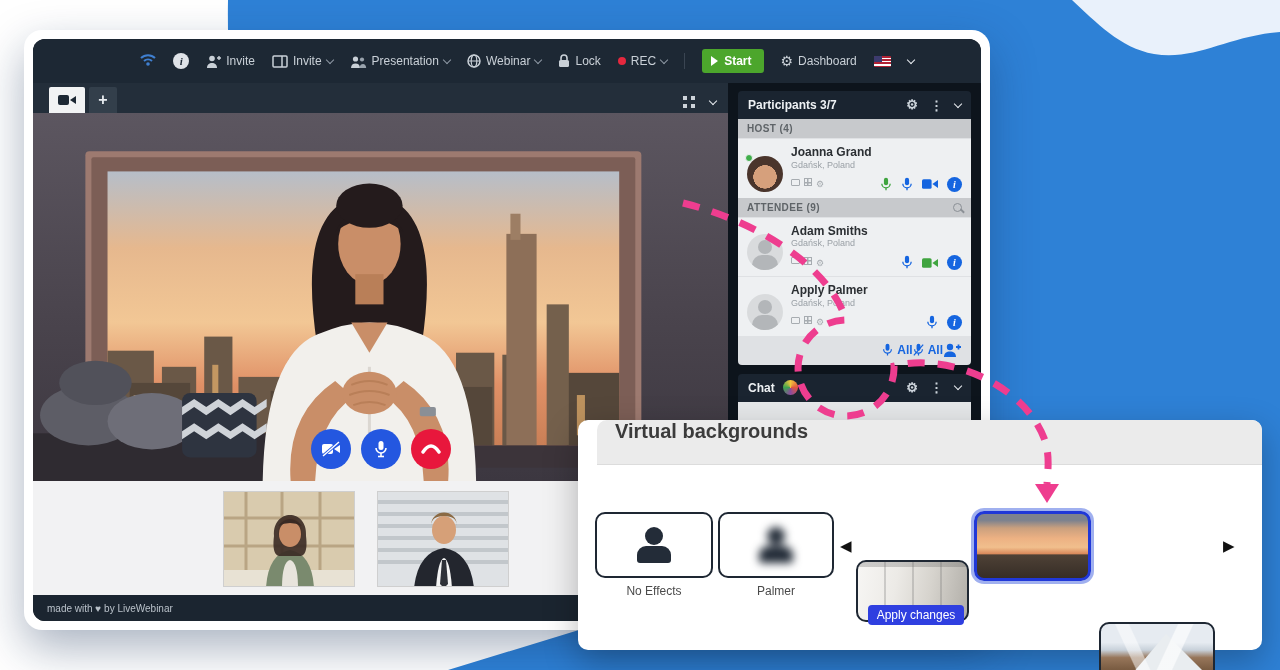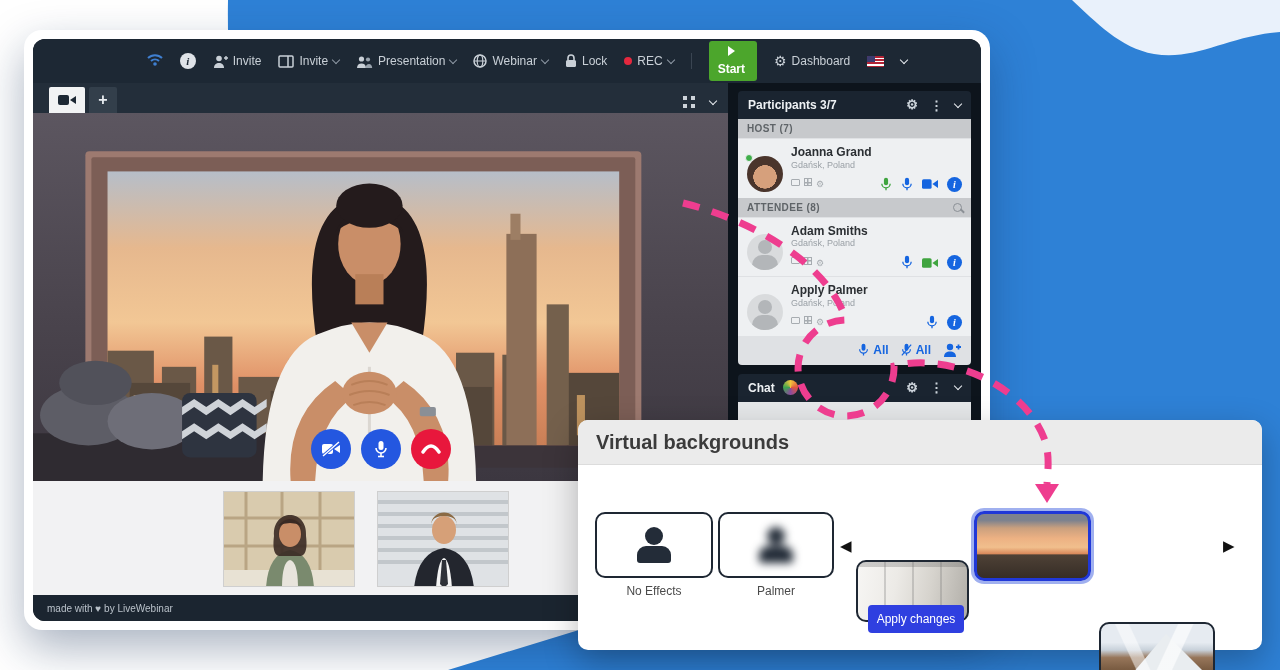--- a/index.html
+++ b/index.html
@@ -25,21 +25,21 @@
   .tb-item svg { display:block; }
   .chev { width:6px; height:6px; border-right:1.6px solid #8e99a4; border-bottom:1.6px solid #8e99a4;
     transform:rotate(45deg); margin-top:-3px; display:inline-block; }
   .chev.lt { border-color:#e8ecf0; }
   .info-badge { width:16px; height:16px; border-radius:50%; background:#dfe3e8; color:#1d2834;
     font:700 italic 11px "Liberation Serif",serif; display:flex; align-items:center; justify-content:center; }
   .info-badge::after { content:"i"; }
   .rec-dot { width:8px; height:8px; border-radius:50%; background:#e5283e; display:inline-block; }
   .tb-sep { width:1px; height:16px; background:#3a4552; }
   .btn-start { background:#4ca62c; color:#fff; border:none; border-radius:3px;
-    padding:5px 12px 5px 9px; font-size:12px; font-weight:700; display:flex; gap:6px; align-items:center; cursor:pointer;flex-direction:column; }
+    padding:5px 12px 5px 9px; font-size:12px; font-weight:700; display:flex; gap:6px; align-items:center; cursor:pointer; }
   .play-tri { width:0; height:0; border-left:7px solid #fff; border-top:5px solid transparent; border-bottom:5px solid transparent; }
   .gear::before { content:"⚙"; font-size:14px; line-height:1; }
   .flag { width:17px; height:11px; position:relative; border-radius:1px; overflow:hidden;
     background:repeating-linear-gradient(180deg,#b22234 0 1.6px,#fff 1.6px 3.2px); }
   .flag::before { content:""; position:absolute; left:0; top:0; width:8px; height:6px; background:#3c3b6e; }
 
   
   .mid { flex:1; display:flex; min-height:0; }
   .stage { width:695px; display:flex; flex-direction:column; flex:none; }
 
@@ -96,47 +96,47 @@
   .dev-box { width:9px; height:7px; border:1px solid #a7acb1; border-radius:1px; }
   .dev-grid { width:8px; height:8px; background:
       linear-gradient(#a7acb1,#a7acb1) 50% 0/1.5px 100% no-repeat,
       linear-gradient(#a7acb1,#a7acb1) 0 50%/100% 1.5px no-repeat,
       linear-gradient(#eef0f2,#eef0f2); border:1px solid #a7acb1; }
   .dev-gear::before { content:"⚙"; font-size:9px; line-height:1; }
   .m-icons { margin-left:auto; display:flex; align-items:center; gap:9px; padding-top:8px; }
   .ico-info { width:15px; height:15px; border-radius:50%; background:#1565e0; color:#fff;
     font:700 italic 10px "Liberation Serif",serif; display:flex; align-items:center; justify-content:center; }
   .ico-info::after { content:"i"; }
-  .p-controls { display:flex; justify-content:flex-end; align-items:center; gap:12px; padding:7px 10px 6px;margin-left:28px; }
+  .p-controls { display:flex; justify-content:flex-end; align-items:center; padding:7px 10px 6px;margin-left:28px; }
   .allgrp { display:flex; align-items:center; gap:4px; color:#1565e0; font-size:12px; font-weight:700; cursor:pointer; }
 
   .chat-card { display:flex; flex-direction:column; flex:1; }
   .chat-emoji { width:15px; height:15px; border-radius:50%;
     background:conic-gradient(#f2c43c,#e2563e,#8a4a9e,#3fa44f,#f2c43c); }
   .chat-body { flex:1; background:#e6e8ea; border-radius:0 0 4px 4px; }
 
   
   .vb { position:absolute; left:578px; top:420px; width:684px; height:230px; background:#fff;
     border-radius:10px; box-shadow:0 12px 34px rgba(0,0,0,.28); z-index:20; }
   .vb-head { height:45px; background:#ebebeb; border-bottom:1px solid #dcdcdc; border-radius:10px 10px 0 0;
-    display:flex; align-items:center; padding:0 18px; }
+    display:flex; align-items:flex-start; padding:0 18px;margin-left:19px; }
   .vb-title { font-size:20px; font-weight:700; color:#3b3b3b; }
   .vb-thumb { position:absolute; border-radius:10px; cursor:pointer; }
   .vb-plain { border:2px solid #1e2733; background:#fff; display:flex; align-items:center; justify-content:center; }
   .person-ico { position:relative; width:42px; height:36px; }
   .person-ico::before { content:""; position:absolute; left:12px; top:0; width:18px; height:18px; border-radius:50%; background:#232c38; }
   .person-ico::after { content:""; position:absolute; left:4px; top:19px; width:34px; height:17px; border-radius:9px 9px 3px 3px; background:#232c38; }
   .blurred .person-ico { filter:blur(4px); }
   .vb-img { border:2px solid #1e2733; overflow:hidden; }
   .vb-img.selected { border:3px solid #2038d8; box-shadow:0 0 0 3px rgba(45,80,220,.45); }
   .vb-label { position:absolute; font-size:12px; color:#4a4a4a; text-align:center; width:120px; }
   .vb-arrow { position:absolute; font-size:15px; color:#111; cursor:pointer; line-height:1; }
   .vb-arrow.l::before { content:"◀"; }
   .vb-arrow.r::before { content:"▶"; }
-  .vb-apply { position:absolute; left:290px; top:185px; width:96px; height:28px; background:#2f3fe0; color:#fff;
+  .vb-apply { position:absolute; left:290px; top:185px; width:96px; height:20px; background:#2f3fe0; color:#fff;
     border:none; border-radius:4px; font-size:12px; cursor:pointer; }
 
   .office-bg { background:linear-gradient(100deg,#f7f6f4 0%,#eceae6 35%,#d6d3cd 65%,#b1aea8 100%);
     position:relative; }
   .office-bg::after { content:""; position:absolute; inset:0;
     background:repeating-linear-gradient(90deg,transparent 0 26px,rgba(110,110,110,.28) 26px 28px),
                linear-gradient(180deg,rgba(80,80,80,.25) 0 8%,transparent 8%); }
   .city-bg { background:linear-gradient(180deg,#7d828e 0 10%,#caa07e 22%,#edb183 38%,#f1bf8d 52%,#d98a5c 62%,#4e4136 64%,#362d26 100%);
     box-shadow:inset 0 0 0 7px #5e4438, inset 0 0 0 9px #7a5a48; }
   .mtn-bg { position:relative; background:linear-gradient(180deg,#e6ebf1 0 32%,#c8d1da 45%,#97765a 58%,#7a5c42 78%,#8a6a4e 100%); }
@@ -396,21 +396,21 @@
             <div class="panel-head">
               <span>Participants 3/7</span>
               <span class="ph-icons">
                 <span class="gear"></span>
                 <span class="kebab"></span>
                 <span class="chev lt"></span>
               </span>
             </div>
             <div class="p-body">
               <div class="sect">
-                <span>HOST (7)</span>
+                <span>HOST (4)</span>
               </div>
 
               <div class="member">
                 <span class="avatar photo">
                     <span class="presence"></span>
                   </span>
                 <span class="m-info">
                   <div class="m-name">Joanna Grand</div>
                   <div class="m-loc">Gdańsk, Poland</div>
                   <div class="m-dev">
@@ -436,21 +436,21 @@
                     </svg>
                   <svg width="16" height="12" viewBox="0 0 20 14">
                       <rect x="0" y="1" width="12" height="12" rx="2" fill="#1565e0"></rect>
                       <path d="M13 7l7-5v10z" fill="#1565e0"></path>
                     </svg>
                   <span class="ico-info"></span>
                 </span>
               </div>
 
               <div class="sect">
-                <span>ATTENDEE (8)</span>
+                <span>ATTENDEE (9)</span>
                 <span class="search-ico"></span>
               </div>
 
               <div class="member">
                 <span class="avatar sil">
                     <span class="presence"></span>
                   </span>
                 <span class="m-info">
                   <div class="m-name">Adam Smiths</div>
                   <div class="m-loc">Gdańsk, Poland</div>

